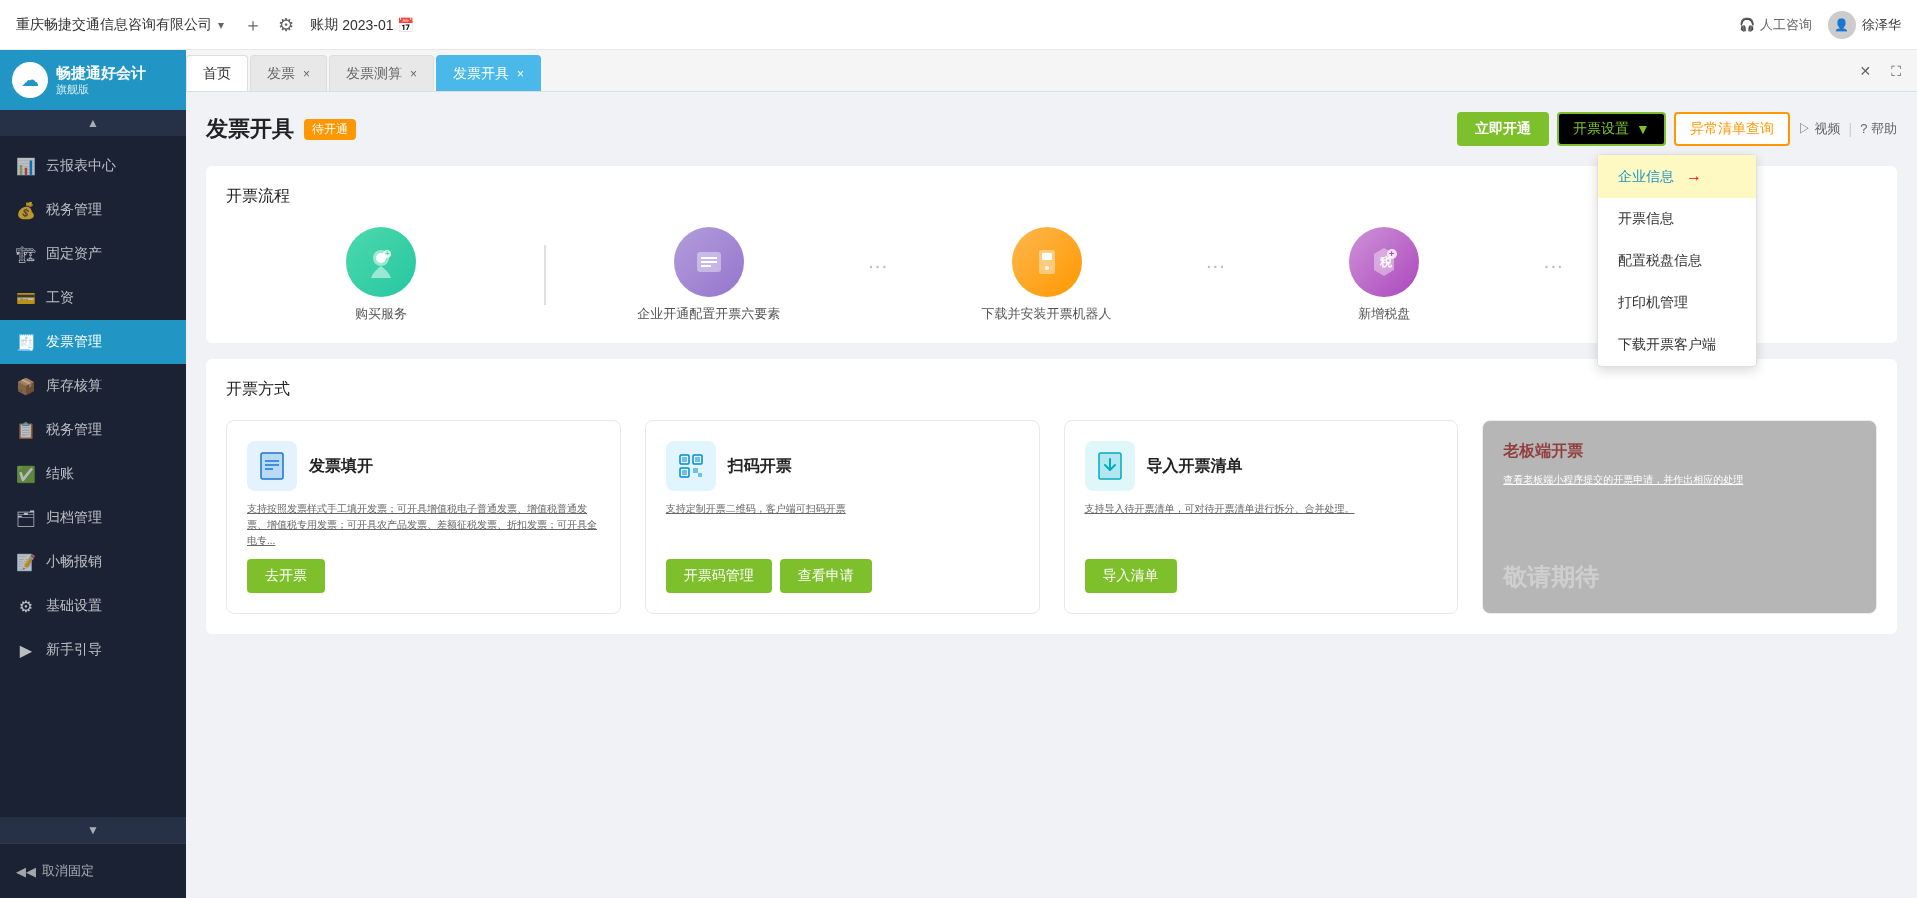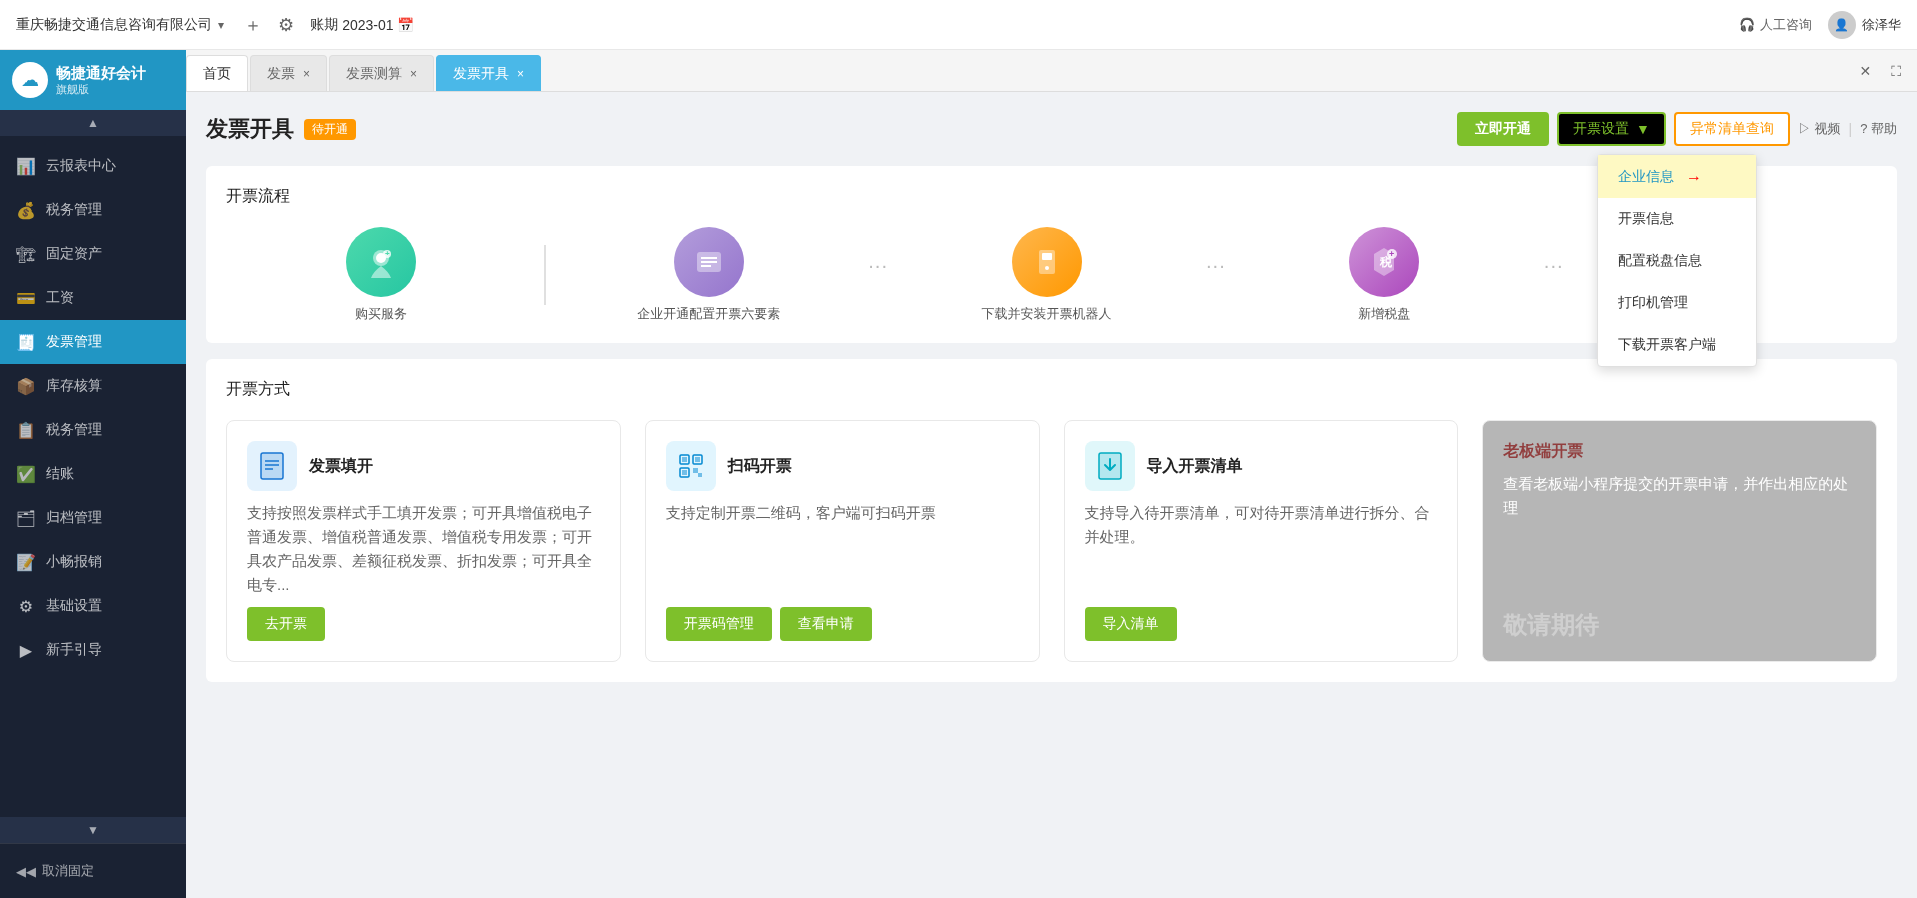--- a/index.html
+++ b/index.html
@@ -79,21 +79,21 @@
     
     .methods-grid { display: grid; grid-template-columns: repeat(4, 1fr); gap: 24px; }
     .method-card { background: #fff; border: 1px solid #e8e8e8; border-radius: 8px; padding: 20px; display: flex; flex-direction: column; gap: 10px; }
     .method-card.disabled { background: #aaa; opacity: 0.85; }
     .method-card-header { display: flex; align-items: center; gap: 12px; }
     .method-card-icon { width: 50px; height: 50px; border-radius: 8px; display: flex; align-items: center; justify-content: center; font-size: 24px; }
     .method-card-icon.blue { background: #e3f2fd; color: #2196f3; }
     .method-card-icon.cyan { background: #e0f7fa; color: #00bcd4; }
     .method-card-icon.light-blue { background: #e1f5fe; color: #03a9f4; }
     .method-card-title { font-size: 16px; font-weight: bold; color: #222; }
-    .method-card-desc { font-size: 15px; color: #666; line-height: 1.6; flex: 1; }
+    .method-card-desc { font-size: 10px; color: #666; line-height: 1.6; flex: 1; text-decoration: underline; }
     .method-card-desc.white { color: #fff; }
     .method-card-btn { background: #7ec02b; color: #fff; border: none; padding: 8px 18px; border-radius: 4px; cursor: pointer; font-size: 14px; align-self: flex-start; }
 
     
     .dropdown-menu { position: absolute; top: 42px; right: 140px; background: #fff; border: 1px solid #e0e0e0; border-radius: 4px; box-shadow: 0 4px 12px rgba(0,0,0,0.15); z-index: 999; width: 160px; }
     .dropdown-item { padding: 12px 20px; cursor: pointer; font-size: 14px; color: #333; }
     .dropdown-item.active { background: #fef9c3; color: #2196c4; }
     .dropdown-arrow { display: inline-block; margin-left: 8px; color: red; font-size: 16px; }
 
     

